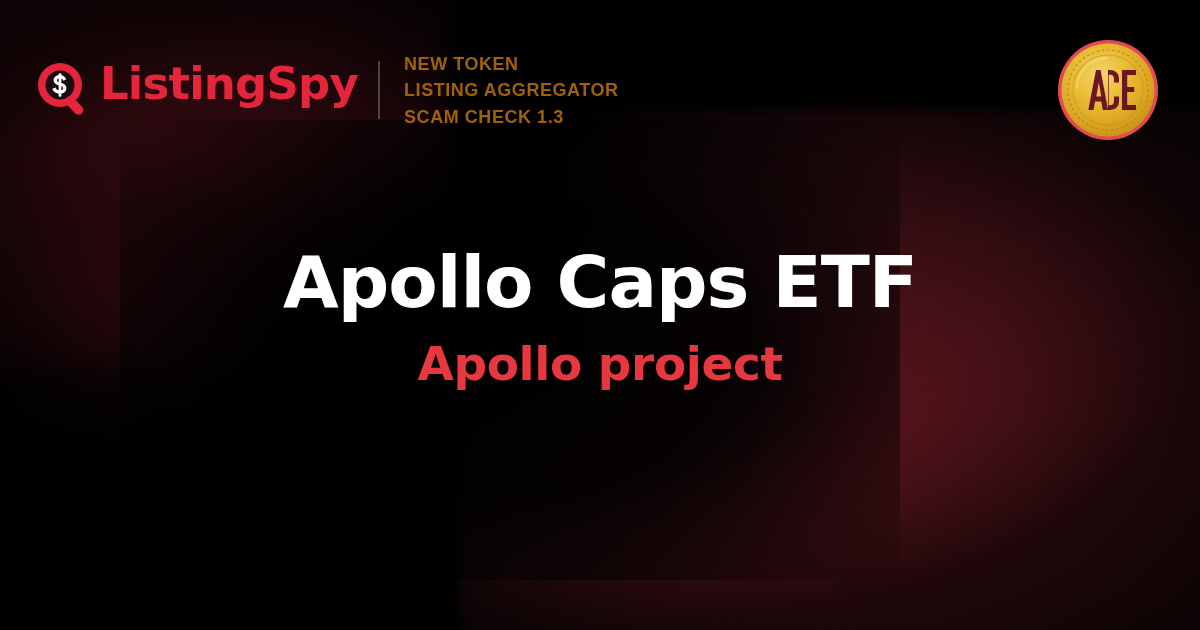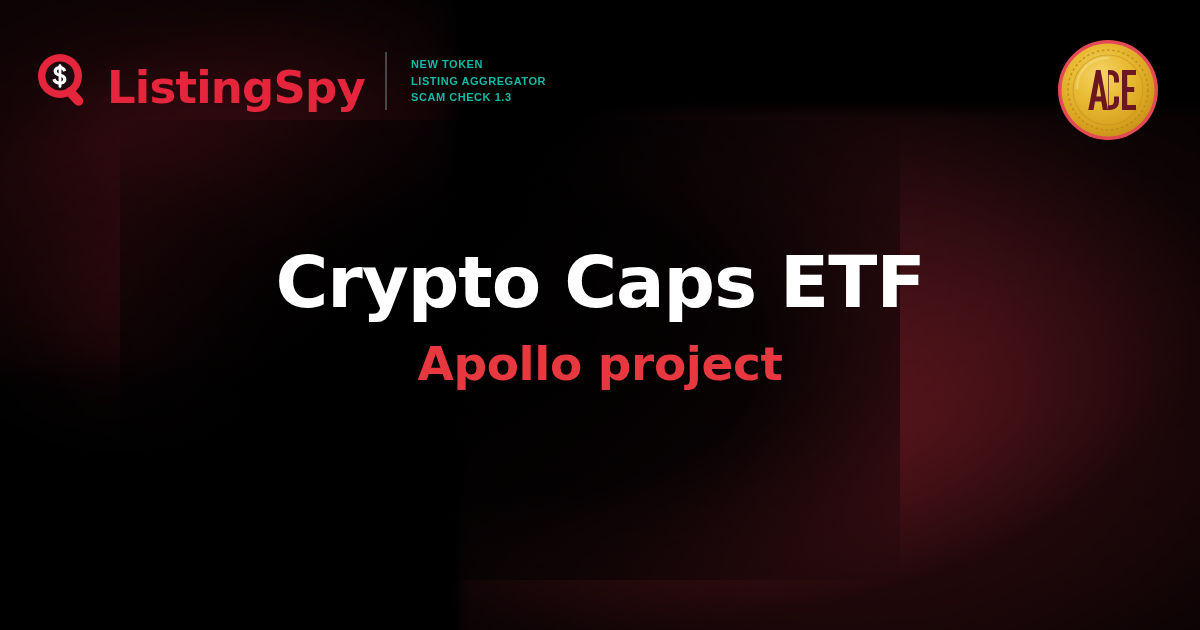--- a/index.html
+++ b/index.html
@@ -106,22 +106,22 @@
   .header {
     position: absolute;
     left: 36px;
     top: 52px;
     display: flex;
     align-items: center;
     z-index: 5;
   }
   .brand {
     display: flex;
-    align-items: flex-end;
-    gap: 15px;
+    align-items: flex-start;
+    gap: 8px;
   }
   .brand-mark {
     width: 56px;
     height: 58px;
     flex: 0 0 auto;
     display: block;
   }
   .brand-name {
     color: #e5253c;
     font-size: 45px;
@@ -138,22 +138,22 @@
     margin: 0 24px 0 20px;
     flex: 0 0 auto;
   }
   .tagline {
     display: flex;
     flex-direction: column;
     justify-content: center;
     gap: 2px;
   }
   .tagline-line {
-    color: #14b8a6;
-    font-size: 11px;
+    color: #a16207;
+    font-size: 18px;
     font-weight: 700;
     letter-spacing: 0.55px;
     line-height: 1.35;
     white-space: nowrap;
   }
 
   
   .token-coin {
     position: absolute;
     right: 40px;
@@ -262,18 +262,18 @@
     <circle cx="52" cy="52" r="35" fill="none" stroke="#c49520" stroke-width="1.1" opacity="0.6"></circle>
     <g fill="#6b1620">
       <path d="M40 32h4.6l7.4 40h-5.2l-1.5-8.6h-6.3L37.5 72h-5.2zM40.3 58.6h4.9l-2.4-14z"></path>
       <path d="M52 32h1.6c6.2 0 9.4 3.4 9.4 9.2v3.4h-5v-3.6c0-2.8-1.3-4.3-4-4.3h-1.3v30.6h1.3c2.7 0 4-1.5 4-4.3v-4.4h5v4.2c0 5.8-3.2 9.2-9.4 9.2H52z"></path>
       <path d="M66 32h14v5h-8.8v12h7v5h-7v13h8.8v5H66z"></path>
     </g>
     <path d="M52 20 C34 20 21 33 21 50" fill="none" stroke="#f7e39a" stroke-width="2.4" opacity="0.45" stroke-linecap="round"></path>
   </svg>
 
   <div class="hero">
-    <h1 class="hero-title">Crypto Caps ETF</h1>
+    <h1 class="hero-title">Apollo Caps ETF</h1>
     <div class="hero-subtitle">Apollo project</div>
   </div>
 
 
 </div>
 
 </body></html>

